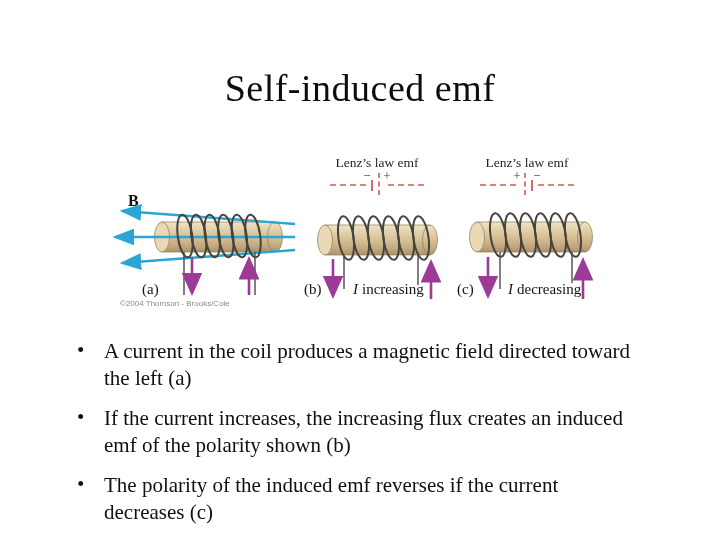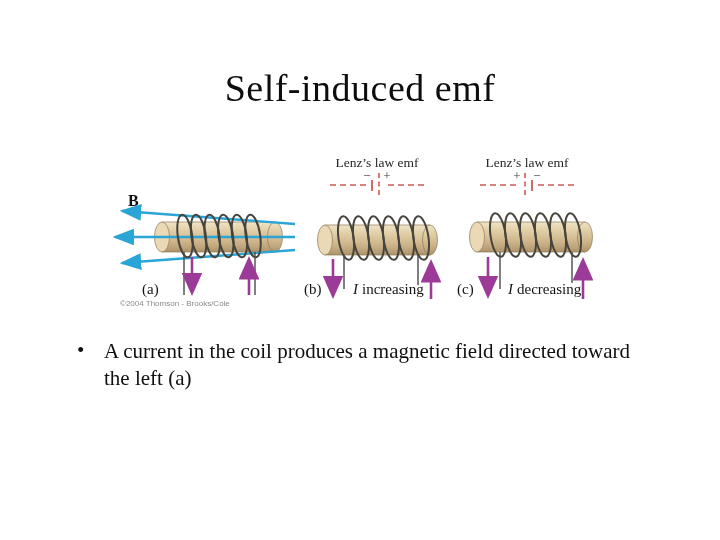--- a/index.html
+++ b/index.html
@@ -178,15 +178,17 @@
       <line x1="388" y1="110" x2="388" y2="148" class="current-arrow" marker-end="url(#arrowPurple)"></line>
       <line x1="483" y1="152" x2="483" y2="114" class="current-arrow" marker-end="url(#arrowPurple)"></line>
 
       <text x="357" y="147" class="panel-label">(c)</text>
       <text x="408" y="147" class="current-label"><tspan class="ital">I</tspan><tspan dx="4">decreasing</tspan></text>
     </g>
   </svg>
 
   <ul class="bullets">
     <li>A current in the coil produces a magnetic field directed toward the left (a)</li>
+    <li>If the current increases, the increasing flux creates an induced emf of the polarity shown (b)</li>
+    <li>The polarity of the induced emf reverses if the current decreases (c)</li>
   </ul>
 
 </div>
 
 </body></html>

